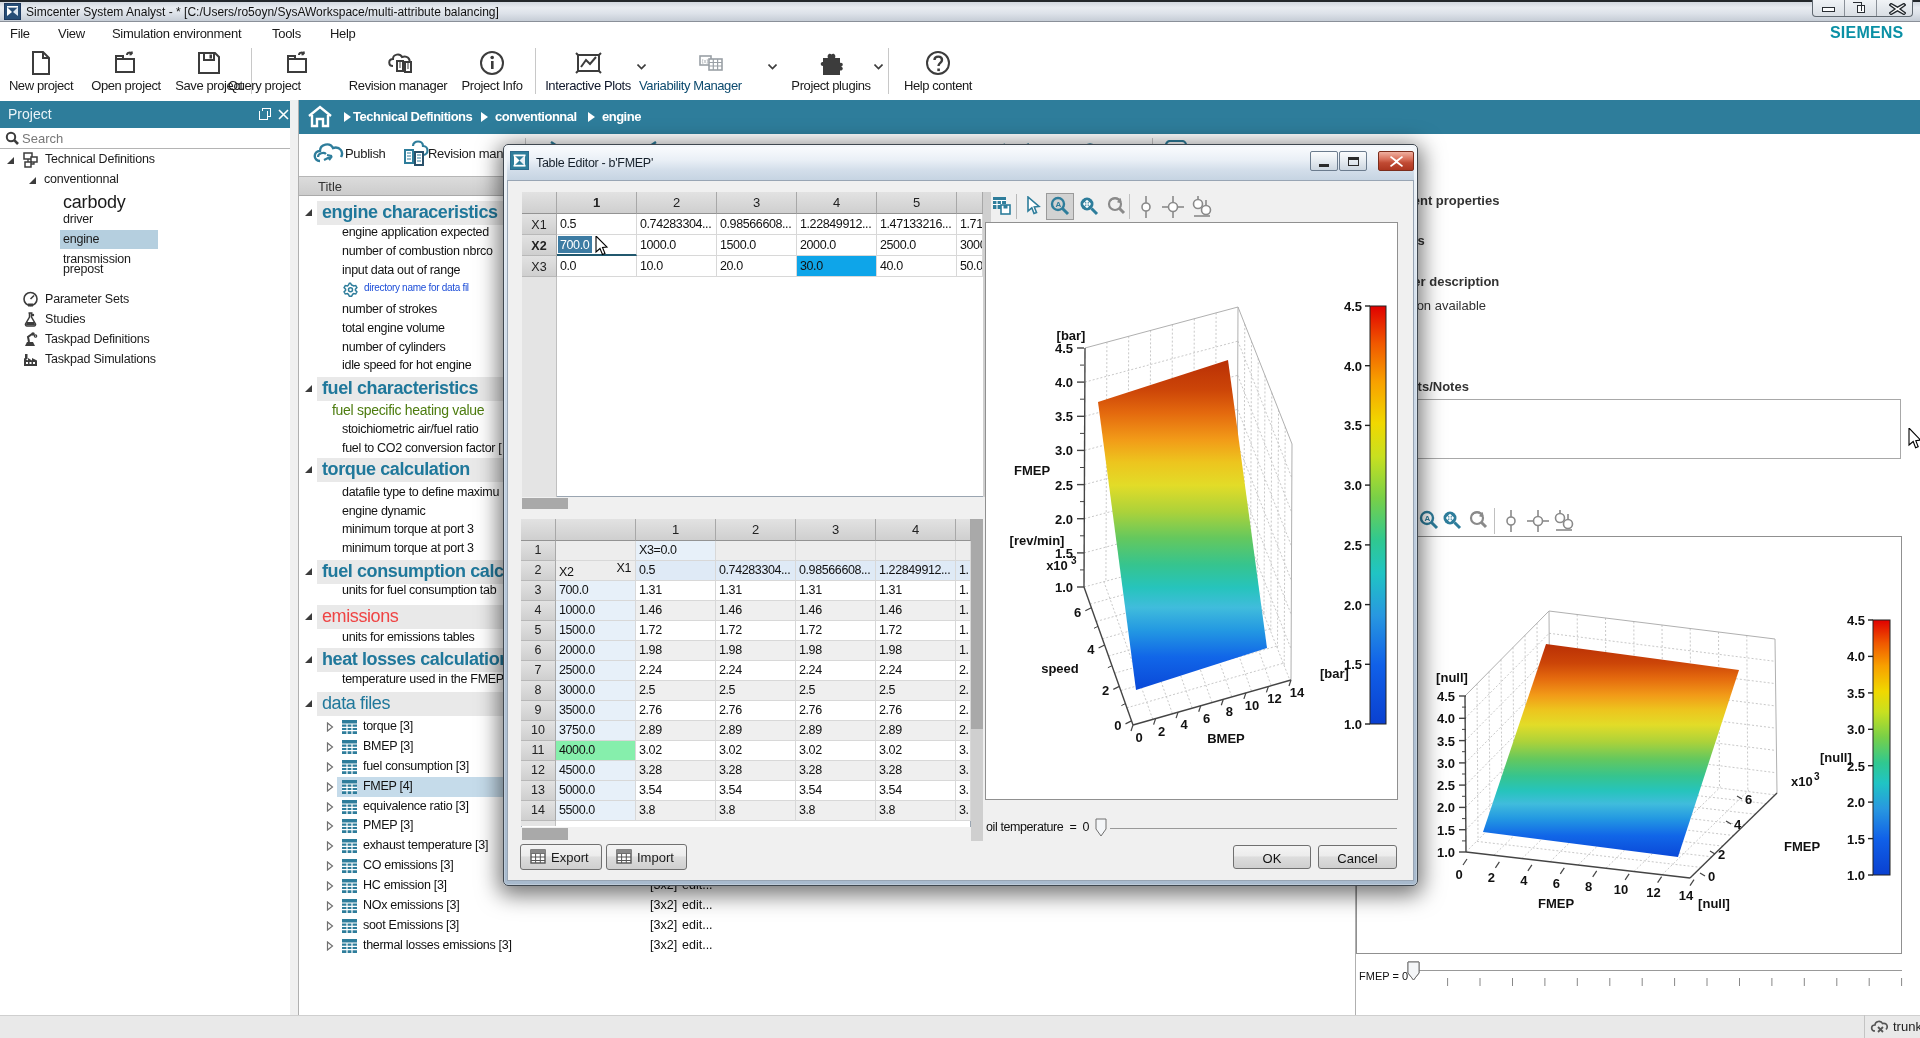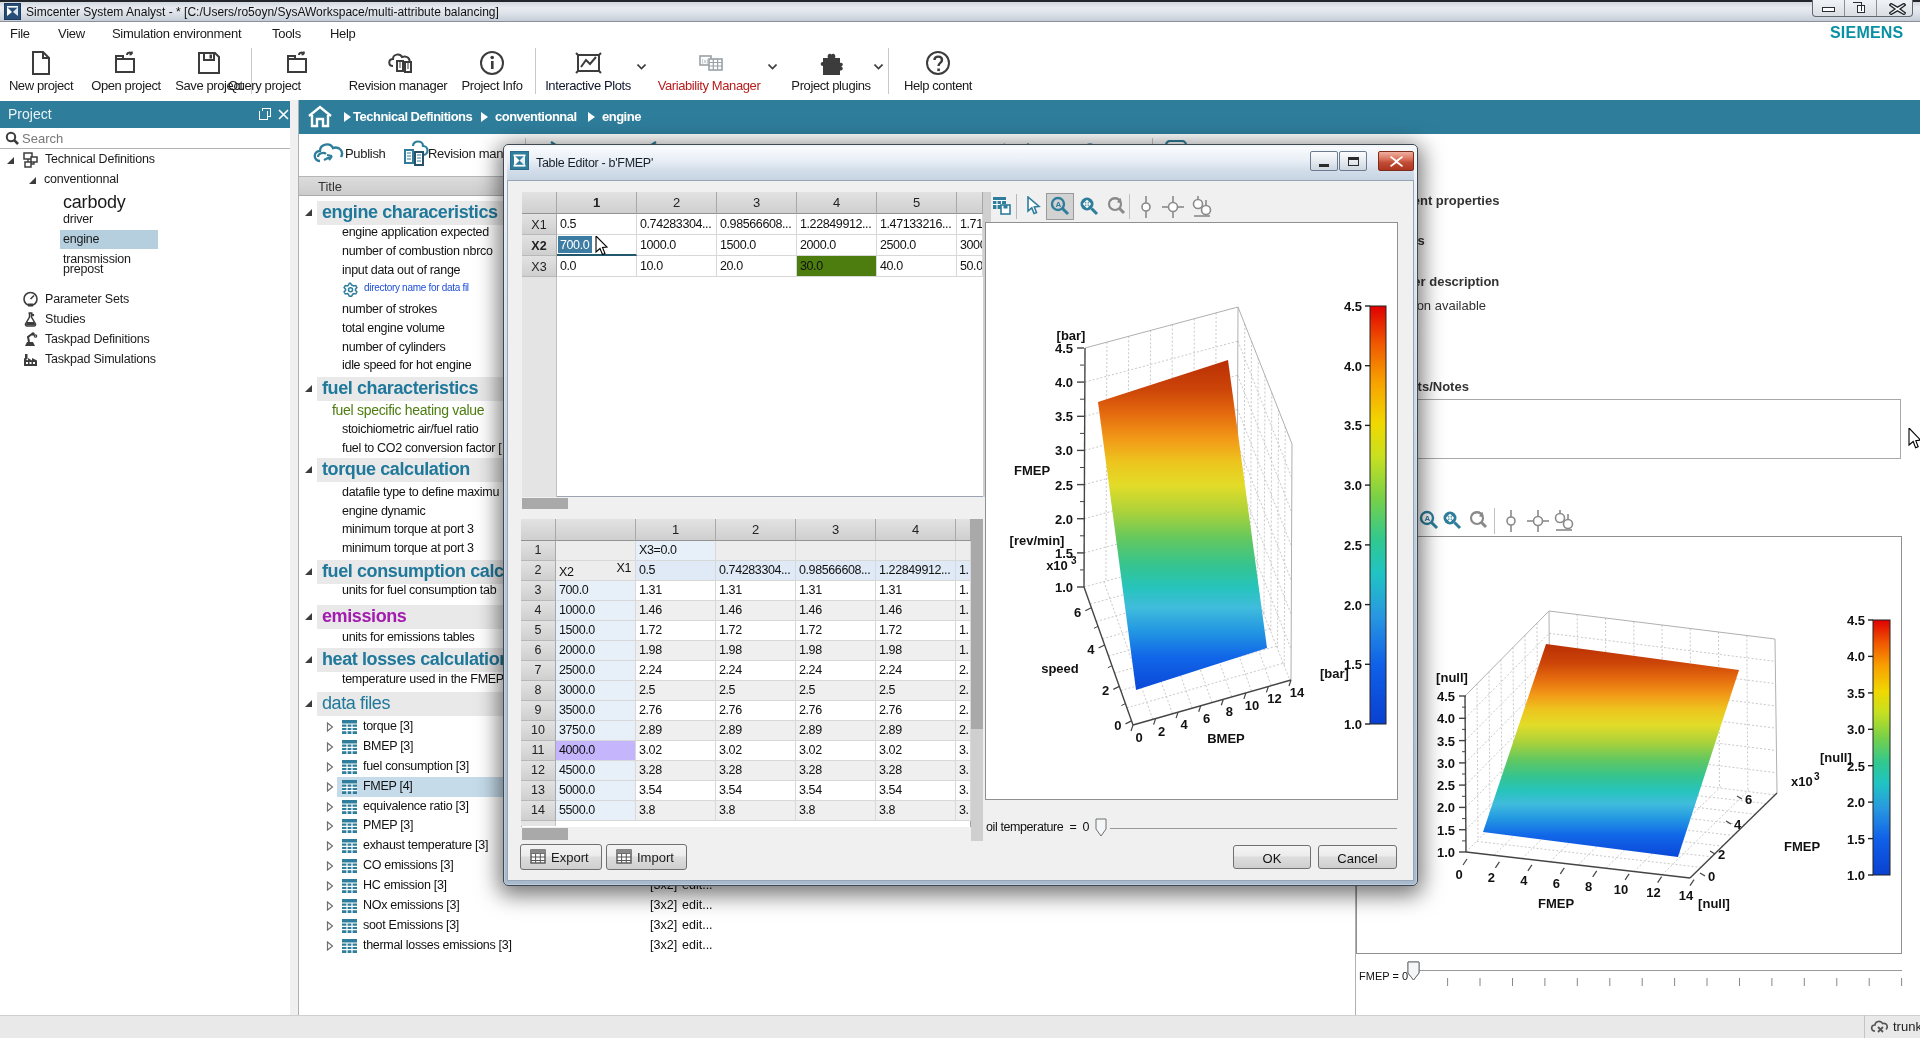--- a/index.html
+++ b/index.html
@@ -103,21 +103,21 @@
       <path d="M0.5 0.5 L4.5 4.5 L8.5 0.5" fill="none" stroke="#3c3c3c" stroke-width="1.6"></path>
     </svg>
 <div class="abs" style="left:696px;top:5px;width:26px;height:26px">
       <svg width="30" height="26" viewBox="0 0 30 26">
         <rect x="4" y="6" width="11" height="9" fill="none" stroke="#9aa0a6" stroke-width="1.6"></rect>
         <text x="5.5" y="13" font-size="6" fill="#9aa0a6">(x)</text>
         <rect x="13" y="9" width="13" height="11" fill="#fff" stroke="#9aa0a6" stroke-width="1.6"></rect>
         <path d="M13 12.5 h13 M17.3 9 v11 M21.6 9 v11 M13 16 h13" stroke="#9aa0a6" stroke-width="1.2"></path>
       </svg>
     </div>
-<div class="abs" style="left:639px;top:33px;width:140px;text-align:center;font-size:13px;letter-spacing:-0.4px;color:#b91c1c">Variability Manager</div>
+<div class="abs" style="left:639px;top:33px;width:140px;text-align:left;font-size:13px;letter-spacing:-0.4px;color:#0c4a6e">Variability Manager</div>
 <svg class="abs" style="left:768px;top:19px" width="9" height="6" viewBox="0 0 9 6">
       <path d="M0.5 0.5 L4.5 4.5 L8.5 0.5" fill="none" stroke="#3c3c3c" stroke-width="1.6"></path>
     </svg>
 <div class="abs" style="left:818px;top:5px;width:26px;height:26px">
       <svg width="26" height="26" viewBox="0 0 26 26">
         <path d="M5 8 H10 C8.5 4.5 12 2.5 13.5 4.5 C15 2.5 18.5 4.5 17 8 H22 V13 C25 12 26 16 23 16.5 C26 17.5 25 21 22 20.5 V25 H5 Z M5 12 C2 11.5 2 16 5 16 Z" fill="#3c3c3c"></path>
       </svg>
     </div>
 <div class="abs" style="left:761px;top:33px;width:140px;text-align:center;font-size:13px;letter-spacing:-0.4px;color:#1a1a1a">Project plugins</div>
 <svg class="abs" style="left:874px;top:19px" width="9" height="6" viewBox="0 0 9 6">
@@ -321,21 +321,21 @@
     </svg>
   </div>
 <span class="abs" style="left:322px;top:561px;font-size:18px;font-weight:bold;letter-spacing:-0.4px;color:#20789b">fuel consumption calculation</span>
 <span class="abs" style="left:342px;top:583px;font-size:12.5px;letter-spacing:-0.3px;color:#111">units for fuel consumption tab</span>
 <div class="abs" style="left:317px;top:605px;width:1038px;height:24px;background:#e9e9e9"></div>
 <div class="abs" style="left:304px;top:612px">
     <svg width="9" height="9" viewBox="0 0 9 9">
       <path d="M8 1 L8 8 L1 8 Z" fill="#3c3c3c"></path>
     </svg>
   </div>
-<span class="abs" style="left:322px;top:606px;font-size:18px;font-weight:bold;letter-spacing:-0.4px;color:#a21caf">emissions</span>
+<span class="abs" style="left:322px;top:606px;font-size:18px;font-weight:normal;letter-spacing:-0.4px;color:#ef4444">emissions</span>
 <span class="abs" style="left:342px;top:630px;font-size:12.5px;letter-spacing:-0.3px;color:#111">units for emissions tables</span>
 <div class="abs" style="left:317px;top:648px;width:1038px;height:24px;background:#e9e9e9"></div>
 <div class="abs" style="left:304px;top:655px">
     <svg width="9" height="9" viewBox="0 0 9 9">
       <path d="M8 1 L8 8 L1 8 Z" fill="#3c3c3c"></path>
     </svg>
   </div>
 <span class="abs" style="left:322px;top:649px;font-size:18px;font-weight:bold;letter-spacing:-0.4px;color:#20789b">heat losses calculation</span>
 <span class="abs" style="left:342px;top:672px;font-size:12.5px;letter-spacing:-0.3px;color:#111">temperature used in the FMEP</span>
 <div class="abs" style="left:317px;top:692px;width:1038px;height:24px;background:#e9e9e9"></div>
@@ -784,21 +784,21 @@
   </div>
 <div class="abs" style="left:637px;top:235px;width:80px;height:21px;background:#fff;border-right:1px solid #d8d8d8;border-bottom:1px solid #d8d8d8;font-size:12.5px;letter-spacing:-0.4px;color:#111;padding:3px 0 0 3px;overflow:hidden;white-space:nowrap">1000.0</div>
 <div class="abs" style="left:717px;top:235px;width:80px;height:21px;background:#fff;border-right:1px solid #d8d8d8;border-bottom:1px solid #d8d8d8;font-size:12.5px;letter-spacing:-0.4px;color:#111;padding:3px 0 0 3px;overflow:hidden;white-space:nowrap">1500.0</div>
 <div class="abs" style="left:797px;top:235px;width:80px;height:21px;background:#fff;border-right:1px solid #d8d8d8;border-bottom:1px solid #d8d8d8;font-size:12.5px;letter-spacing:-0.4px;color:#111;padding:3px 0 0 3px;overflow:hidden;white-space:nowrap">2000.0</div>
 <div class="abs" style="left:877px;top:235px;width:80px;height:21px;background:#fff;border-right:1px solid #d8d8d8;border-bottom:1px solid #d8d8d8;font-size:12.5px;letter-spacing:-0.4px;color:#111;padding:3px 0 0 3px;overflow:hidden;white-space:nowrap">2500.0</div>
 <div class="abs" style="left:957px;top:235px;width:26px;height:21px;background:#fff;border-right:1px solid #d8d8d8;border-bottom:1px solid #d8d8d8;font-size:12.5px;letter-spacing:-0.4px;color:#111;padding:3px 0 0 3px;overflow:hidden;white-space:nowrap">3000</div>
 <div class="abs" style="left:522px;top:256px;width:35px;height:21px;background:linear-gradient(#e2e2e2,#cfcfcf);border-right:1px solid #a8a8a8;border-bottom:1px solid #b8b8b8;text-align:center;font-size:12.5px;font-weight:normal;color:#222;padding-top:4px">X3</div>
 <div class="abs" style="left:557px;top:256px;width:80px;height:21px;background:#fff;border-right:1px solid #d8d8d8;border-bottom:1px solid #d8d8d8;font-size:12.5px;letter-spacing:-0.4px;color:#111;padding:3px 0 0 3px;overflow:hidden;white-space:nowrap">0.0</div>
 <div class="abs" style="left:637px;top:256px;width:80px;height:21px;background:#fff;border-right:1px solid #d8d8d8;border-bottom:1px solid #d8d8d8;font-size:12.5px;letter-spacing:-0.4px;color:#111;padding:3px 0 0 3px;overflow:hidden;white-space:nowrap">10.0</div>
 <div class="abs" style="left:717px;top:256px;width:80px;height:21px;background:#fff;border-right:1px solid #d8d8d8;border-bottom:1px solid #d8d8d8;font-size:12.5px;letter-spacing:-0.4px;color:#111;padding:3px 0 0 3px;overflow:hidden;white-space:nowrap">20.0</div>
-<div class="abs" style="left:797px;top:256px;width:80px;height:21px;background:#4d7c0f;border-right:1px solid #d8d8d8;border-bottom:1px solid #d8d8d8;font-size:12.5px;letter-spacing:-0.4px;color:#111;padding:3px 0 0 3px;overflow:hidden;white-space:nowrap">30.0</div>
+<div class="abs" style="left:797px;top:256px;width:80px;height:21px;background:#0ea5e9;border-right:1px solid #d8d8d8;border-bottom:1px solid #d8d8d8;font-size:12.5px;letter-spacing:-0.4px;color:#111;padding:3px 0 0 3px;overflow:hidden;white-space:nowrap">30.0</div>
 <div class="abs" style="left:877px;top:256px;width:80px;height:21px;background:#fff;border-right:1px solid #d8d8d8;border-bottom:1px solid #d8d8d8;font-size:12.5px;letter-spacing:-0.4px;color:#111;padding:3px 0 0 3px;overflow:hidden;white-space:nowrap">40.0</div>
 <div class="abs" style="left:957px;top:256px;width:26px;height:21px;background:#fff;border-right:1px solid #d8d8d8;border-bottom:1px solid #d8d8d8;font-size:12.5px;letter-spacing:-0.4px;color:#111;padding:3px 0 0 3px;overflow:hidden;white-space:nowrap">50.0</div>
 <div class="abs" style="left:522px;top:277px;width:35px;height:220px;background:#e4e4e4;border-right:1px solid #c0c0c0"></div>
 <div class="abs" style="left:522px;top:497px;width:468px;height:13px;background:#f0f0f0"></div>
 <div class="abs" style="left:522px;top:498px;width:46px;height:11px;background:#a9a9a9"></div>
 <div class="abs" style="left:983px;top:192px;width:8px;height:305px;background:#cfcfcf"></div>
 <svg class="abs" style="left:595px;top:236px" width="15" height="21" viewBox="0 0 15 21">
     <path d="M1 0 L1 16 L5 12.5 L7.5 18.5 L10 17.5 L7.5 11.5 L12 11 Z" fill="#fff" stroke="#000" stroke-width="1.1"></path>
   </svg>
 <div class="abs" style="left:992px;top:196px">
@@ -1108,21 +1108,21 @@
 <div class="abs" style="left:876px;top:701px;width:80px;height:20px;background:#ffffff;border-right:1px solid #d8d8d8;border-bottom:1px solid #d8d8d8;font-size:12.5px;letter-spacing:-0.4px;color:#111;padding:2px 0 0 3px;overflow:hidden;white-space:nowrap">2.76</div>
 <div class="abs" style="left:956px;top:701px;width:15px;height:20px;background:#ffffff;border-right:1px solid #d8d8d8;border-bottom:1px solid #d8d8d8;font-size:12.5px;letter-spacing:-0.4px;color:#111;padding:2px 0 0 3px;overflow:hidden;white-space:nowrap">2.</div>
 <div class="abs" style="left:521px;top:721px;width:35px;height:20px;background:linear-gradient(#e2e2e2,#cfcfcf);border-right:1px solid #a8a8a8;border-bottom:1px solid #b8b8b8;text-align:center;font-size:12.5px;color:#222;padding-top:2px">10</div>
 <div class="abs" style="left:556px;top:721px;width:80px;height:20px;background:#e7f0f9;border-right:1px solid #d8d8d8;border-bottom:1px solid #d8d8d8;font-size:12.5px;letter-spacing:-0.4px;color:#111;padding:2px 0 0 3px;overflow:hidden;white-space:nowrap">3750.0</div>
 <div class="abs" style="left:636px;top:721px;width:80px;height:20px;background:#efefef;border-right:1px solid #d8d8d8;border-bottom:1px solid #d8d8d8;font-size:12.5px;letter-spacing:-0.4px;color:#111;padding:2px 0 0 3px;overflow:hidden;white-space:nowrap">2.89</div>
 <div class="abs" style="left:716px;top:721px;width:80px;height:20px;background:#efefef;border-right:1px solid #d8d8d8;border-bottom:1px solid #d8d8d8;font-size:12.5px;letter-spacing:-0.4px;color:#111;padding:2px 0 0 3px;overflow:hidden;white-space:nowrap">2.89</div>
 <div class="abs" style="left:796px;top:721px;width:80px;height:20px;background:#efefef;border-right:1px solid #d8d8d8;border-bottom:1px solid #d8d8d8;font-size:12.5px;letter-spacing:-0.4px;color:#111;padding:2px 0 0 3px;overflow:hidden;white-space:nowrap">2.89</div>
 <div class="abs" style="left:876px;top:721px;width:80px;height:20px;background:#efefef;border-right:1px solid #d8d8d8;border-bottom:1px solid #d8d8d8;font-size:12.5px;letter-spacing:-0.4px;color:#111;padding:2px 0 0 3px;overflow:hidden;white-space:nowrap">2.89</div>
 <div class="abs" style="left:956px;top:721px;width:15px;height:20px;background:#efefef;border-right:1px solid #d8d8d8;border-bottom:1px solid #d8d8d8;font-size:12.5px;letter-spacing:-0.4px;color:#111;padding:2px 0 0 3px;overflow:hidden;white-space:nowrap">2.</div>
 <div class="abs" style="left:521px;top:741px;width:35px;height:20px;background:linear-gradient(#e2e2e2,#cfcfcf);border-right:1px solid #a8a8a8;border-bottom:1px solid #b8b8b8;text-align:center;font-size:12.5px;color:#222;padding-top:2px">11</div>
-<div class="abs" style="left:556px;top:741px;width:80px;height:20px;background:#c4b5fd;border-right:1px solid #d8d8d8;border-bottom:1px solid #d8d8d8;font-size:12.5px;letter-spacing:-0.4px;color:#111;padding:2px 0 0 3px;overflow:hidden;white-space:nowrap">4000.0</div>
+<div class="abs" style="left:556px;top:741px;width:80px;height:20px;background:#86efac;border-right:1px solid #d8d8d8;border-bottom:1px solid #d8d8d8;font-size:12.5px;letter-spacing:-0.4px;color:#111;padding:2px 0 0 3px;overflow:hidden;white-space:nowrap">4000.0</div>
 <div class="abs" style="left:636px;top:741px;width:80px;height:20px;background:#ffffff;border-right:1px solid #d8d8d8;border-bottom:1px solid #d8d8d8;font-size:12.5px;letter-spacing:-0.4px;color:#111;padding:2px 0 0 3px;overflow:hidden;white-space:nowrap">3.02</div>
 <div class="abs" style="left:716px;top:741px;width:80px;height:20px;background:#ffffff;border-right:1px solid #d8d8d8;border-bottom:1px solid #d8d8d8;font-size:12.5px;letter-spacing:-0.4px;color:#111;padding:2px 0 0 3px;overflow:hidden;white-space:nowrap">3.02</div>
 <div class="abs" style="left:796px;top:741px;width:80px;height:20px;background:#ffffff;border-right:1px solid #d8d8d8;border-bottom:1px solid #d8d8d8;font-size:12.5px;letter-spacing:-0.4px;color:#111;padding:2px 0 0 3px;overflow:hidden;white-space:nowrap">3.02</div>
 <div class="abs" style="left:876px;top:741px;width:80px;height:20px;background:#ffffff;border-right:1px solid #d8d8d8;border-bottom:1px solid #d8d8d8;font-size:12.5px;letter-spacing:-0.4px;color:#111;padding:2px 0 0 3px;overflow:hidden;white-space:nowrap">3.02</div>
 <div class="abs" style="left:956px;top:741px;width:15px;height:20px;background:#ffffff;border-right:1px solid #d8d8d8;border-bottom:1px solid #d8d8d8;font-size:12.5px;letter-spacing:-0.4px;color:#111;padding:2px 0 0 3px;overflow:hidden;white-space:nowrap">3.</div>
 <div class="abs" style="left:521px;top:761px;width:35px;height:20px;background:linear-gradient(#e2e2e2,#cfcfcf);border-right:1px solid #a8a8a8;border-bottom:1px solid #b8b8b8;text-align:center;font-size:12.5px;color:#222;padding-top:2px">12</div>
 <div class="abs" style="left:556px;top:761px;width:80px;height:20px;background:#e7f0f9;border-right:1px solid #d8d8d8;border-bottom:1px solid #d8d8d8;font-size:12.5px;letter-spacing:-0.4px;color:#111;padding:2px 0 0 3px;overflow:hidden;white-space:nowrap">4500.0</div>
 <div class="abs" style="left:636px;top:761px;width:80px;height:20px;background:#efefef;border-right:1px solid #d8d8d8;border-bottom:1px solid #d8d8d8;font-size:12.5px;letter-spacing:-0.4px;color:#111;padding:2px 0 0 3px;overflow:hidden;white-space:nowrap">3.28</div>
 <div class="abs" style="left:716px;top:761px;width:80px;height:20px;background:#efefef;border-right:1px solid #d8d8d8;border-bottom:1px solid #d8d8d8;font-size:12.5px;letter-spacing:-0.4px;color:#111;padding:2px 0 0 3px;overflow:hidden;white-space:nowrap">3.28</div>
 <div class="abs" style="left:796px;top:761px;width:80px;height:20px;background:#efefef;border-right:1px solid #d8d8d8;border-bottom:1px solid #d8d8d8;font-size:12.5px;letter-spacing:-0.4px;color:#111;padding:2px 0 0 3px;overflow:hidden;white-space:nowrap">3.28</div>

